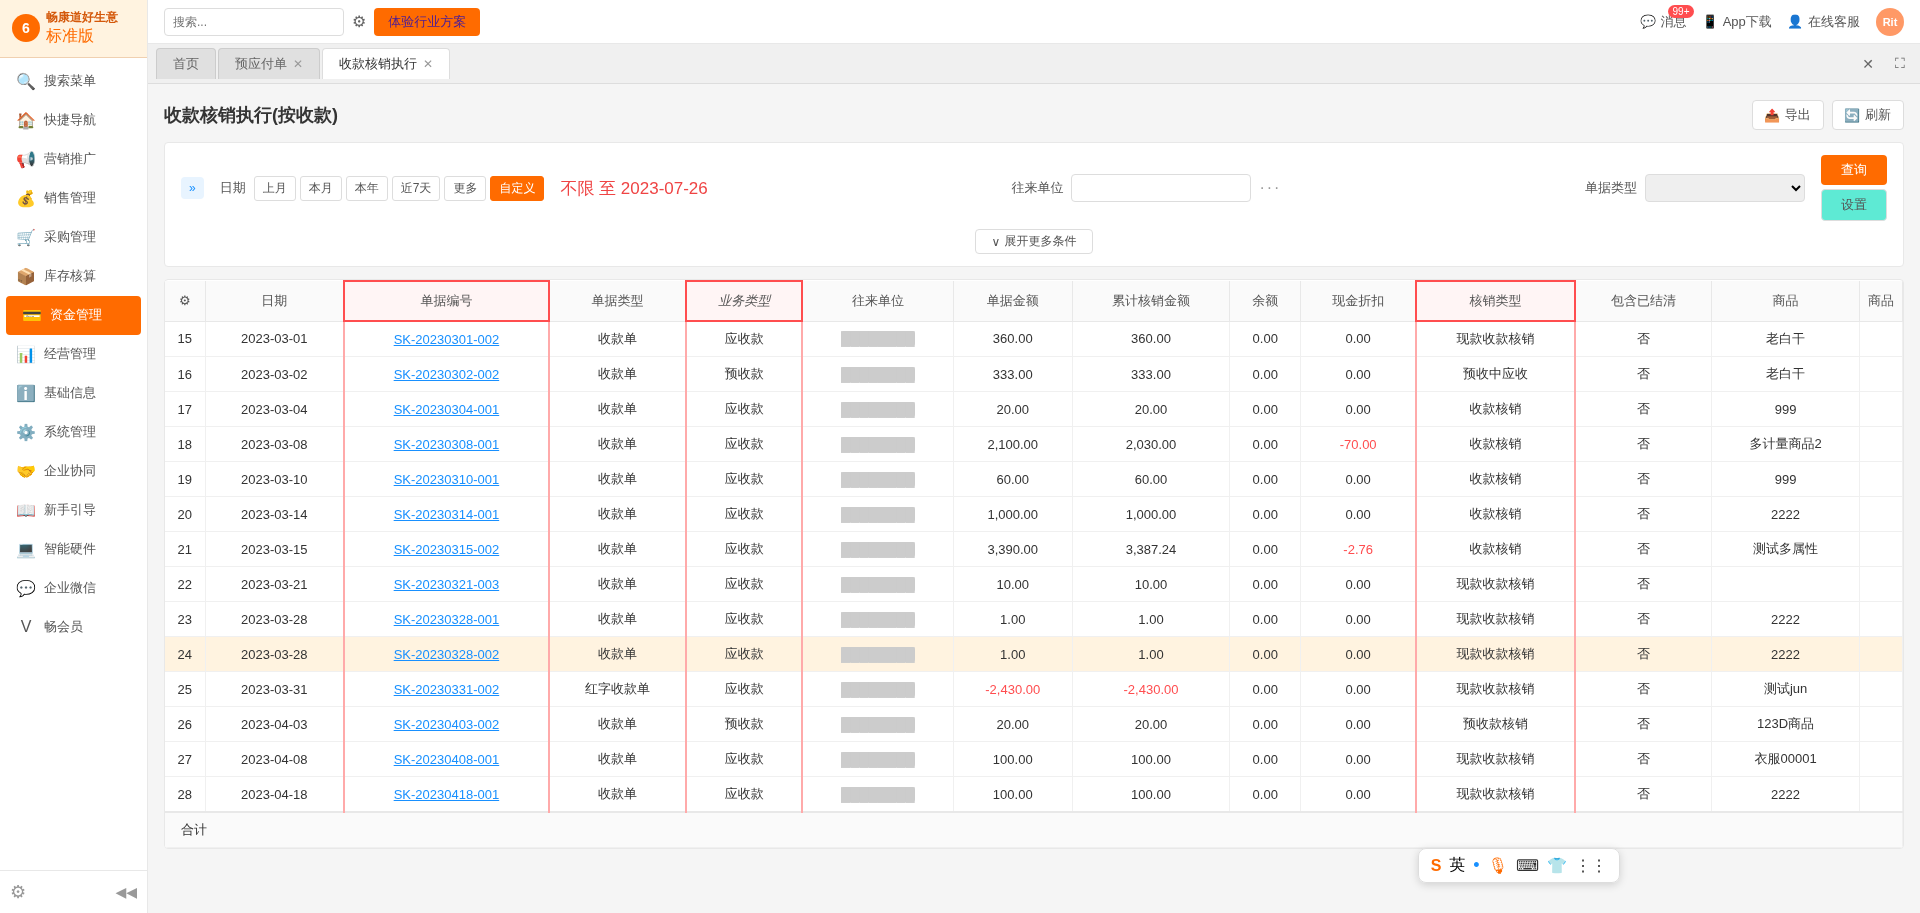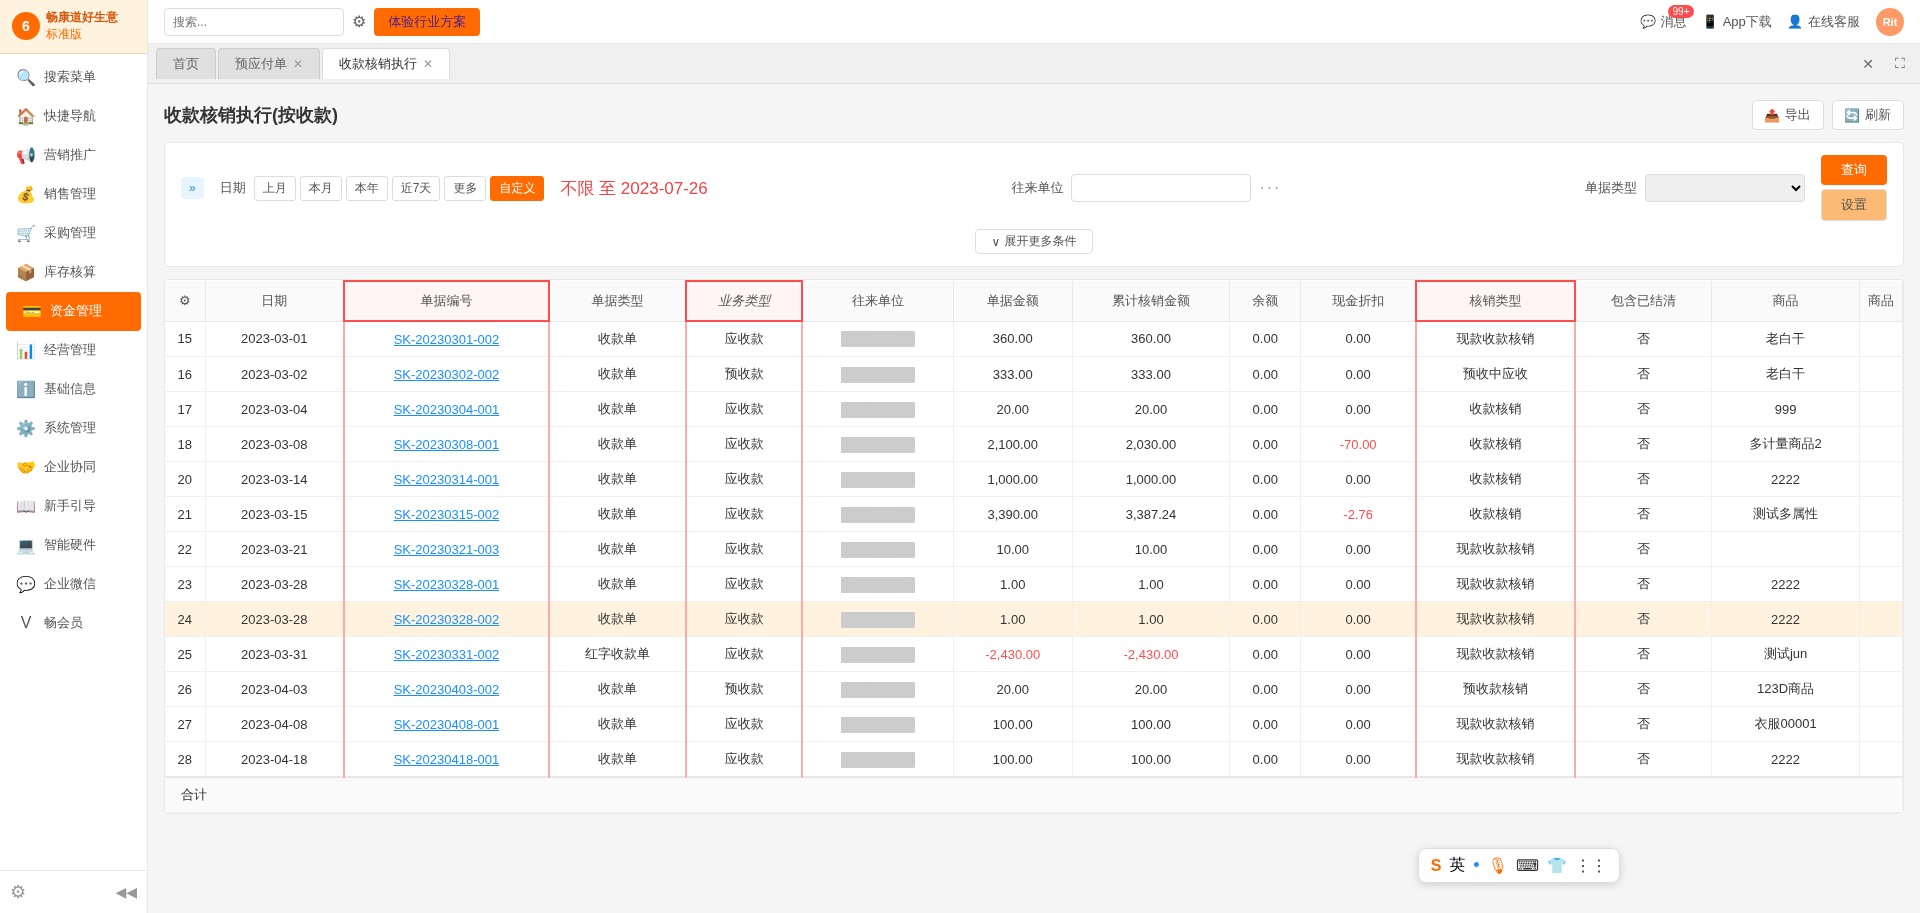--- a/index.html
+++ b/index.html
@@ -3,21 +3,21 @@
   <meta charset="utf-8">
   <style>
     * { box-sizing: border-box; margin: 0; padding: 0; }
     body { font-family: 'Microsoft YaHei', Arial, sans-serif; font-size: 13px; background: #f5f5f5; display: flex; height: 913px; overflow: hidden; }
 
     
     .sidebar { width: 148px; background: #fff; border-right: 1px solid #e8e8e8; display: flex; flex-direction: column; height: 100%; flex-shrink: 0; }
     .sidebar-logo { padding: 10px 12px; background: #fff3e0; display: flex; align-items: center; gap: 6px; border-bottom: 1px solid #f0d0b0; }
     .sidebar-logo-icon { width: 28px; height: 28px; background: #ff6b00; border-radius: 50%; display: flex; align-items: center; justify-content: center; color: white; font-size: 14px; font-weight: bold; }
     .sidebar-logo-text { font-size: 12px; color: #d4580a; font-weight: bold; line-height: 1.3; }
-    .sidebar-logo-badge { font-size: 12px; color: #ff6b00; }
+    .sidebar-logo-badge { font-size: 16px; color: #ff6b00; }
     .sidebar-menu { flex: 1; overflow-y: auto; padding: 4px 0; }
     .sidebar-item { display: flex; align-items: center; gap: 8px; padding: 10px 16px; cursor: pointer; color: #555; transition: background 0.2s; }
     .sidebar-item.active { background: #ff6b00; color: white; border-radius: 4px; margin: 0 6px; }
     .sidebar-item-icon { font-size: 16px; width: 20px; text-align: center; }
     .sidebar-item-label { font-size: 13px; }
     .sidebar-footer { padding: 10px; display: flex; justify-content: space-between; align-items: center; border-top: 1px solid #e8e8e8; }
 
     
     .main { flex: 1; display: flex; flex-direction: column; overflow: hidden; }
 
@@ -55,21 +55,21 @@
     .filter-row { display: flex; align-items: center; gap: 16px; }
     .filter-expand-btn { background: #e8f4ff; border: none; border-radius: 4px; padding: 4px 8px; cursor: pointer; color: #1890ff; font-size: 12px; }
     .filter-item { display: flex; align-items: center; gap: 8px; }
     .filter-label { font-size: 13px; color: #555; white-space: nowrap; }
     .filter-date-btns { display: flex; gap: 4px; }
     .filter-date-btn { padding: 3px 8px; border: 1px solid #ddd; border-radius: 3px; cursor: pointer; font-size: 12px; color: #555; background: #fff; }
     .filter-date-btn.custom { background: #ff6b00; color: white; border-color: #ff6b00; }
     .filter-input { height: 28px; border: 1px solid #ddd; border-radius: 4px; padding: 0 8px; font-size: 12px; min-width: 160px; }
     .filter-select { height: 28px; border: 1px solid #ddd; border-radius: 4px; padding: 0 8px; font-size: 12px; min-width: 160px; }
     .filter-query-btn { background: #ff6b00; color: white; border: none; border-radius: 4px; padding: 6px 20px; font-size: 13px; cursor: pointer; }
-    .filter-settings-btn { background: #fdba74; color: #555; border: 1px solid #ddd; border-radius: 4px; padding: 6px 16px; font-size: 13px; cursor: pointer; }
+    .filter-settings-btn { background: #5eead4; color: #555; border: 1px solid #ddd; border-radius: 4px; padding: 6px 16px; font-size: 13px; cursor: pointer; }
     .filter-expand-row { display: flex; justify-content: center; margin-top: 8px; }
     .expand-more-btn { border: 1px solid #ddd; background: #fff; border-radius: 4px; padding: 3px 16px; font-size: 12px; cursor: pointer; color: #555; display: flex; align-items: center; gap: 4px; }
 
     
     .table-container { flex: 1; overflow: auto; background: #fff; border: 1px solid #e8e8e8; border-radius: 4px; }
     table { width: 100%; border-collapse: collapse; font-size: 13px; }
     thead tr { background: #fafafa; }
     th { padding: 10px 8px; text-align: center; border-bottom: 1px solid #e8e8e8; border-right: 1px solid #e8e8e8; color: #555; font-weight: 500; white-space: nowrap; position: sticky; top: 0; background: #fafafa; z-index: 10; }
     td { padding: 8px 8px; text-align: center; border-bottom: 1px solid #f0f0f0; border-right: 1px solid #f0f0f0; white-space: nowrap; color: #333; }
     tr.highlighted td { background: #fff3e0; }
@@ -354,20 +354,36 @@
     <td class="">2,100.00</td>
     <td class="">2,030.00</td>
     <td>0.00</td>
     <td class="negative">-70.00</td>
     <td style="border-left:2px solid #ffaaaa;border-right:2px solid #ffaaaa;">收款核销</td>
     <td>否</td>
     <td>多计量商品2</td>
     <td style="width:40px;"></td>
   </tr>
               <tr>
+    <td>19</td>
+    <td>2023-03-10</td>
+    <td style="border-left:2px solid #ffaaaa;border-right:2px solid #ffaaaa;"><span class="link-text">SK-20230310-001</span></td>
+    <td>收款单</td>
+    <td style="border-left:2px solid #ffaaaa;border-right:2px solid #ffaaaa;">应收款</td>
+    <td><span style="background:#ccc;color:#ccc;border-radius:3px;">████████</span></td>
+    <td class="">60.00</td>
+    <td class="">60.00</td>
+    <td>0.00</td>
+    <td class="">0.00</td>
+    <td style="border-left:2px solid #ffaaaa;border-right:2px solid #ffaaaa;">收款核销</td>
+    <td>否</td>
+    <td>999</td>
+    <td style="width:40px;"></td>
+  </tr>
+              <tr>
     <td>20</td>
     <td>2023-03-14</td>
     <td style="border-left:2px solid #ffaaaa;border-right:2px solid #ffaaaa;"><span class="link-text">SK-20230314-001</span></td>
     <td>收款单</td>
     <td style="border-left:2px solid #ffaaaa;border-right:2px solid #ffaaaa;">应收款</td>
     <td><span style="background:#ccc;color:#ccc;border-radius:3px;">████████</span></td>
     <td class="">1,000.00</td>
     <td class="">1,000.00</td>
     <td>0.00</td>
     <td class="">0.00</td>

